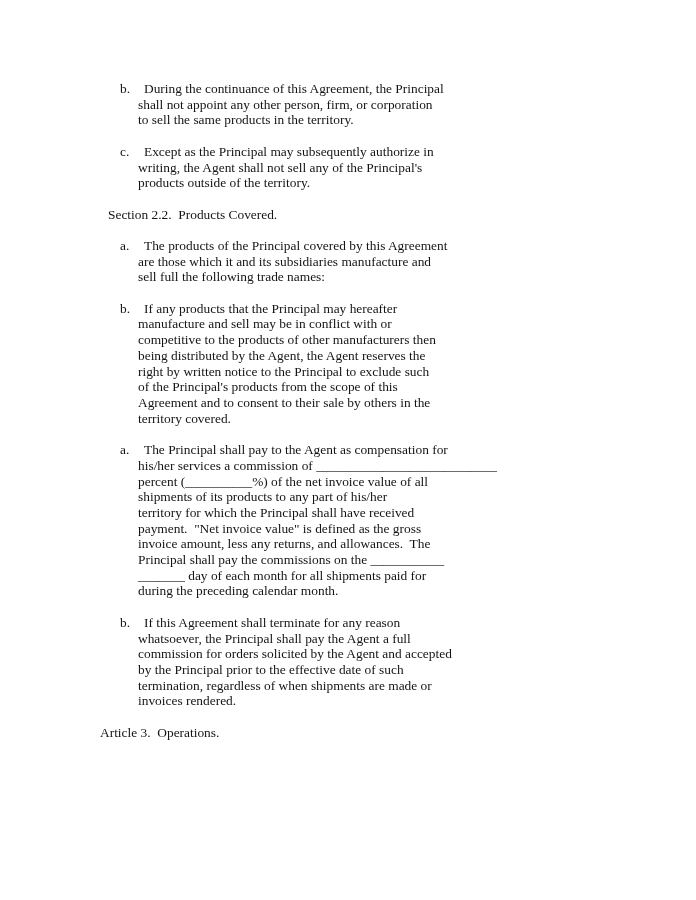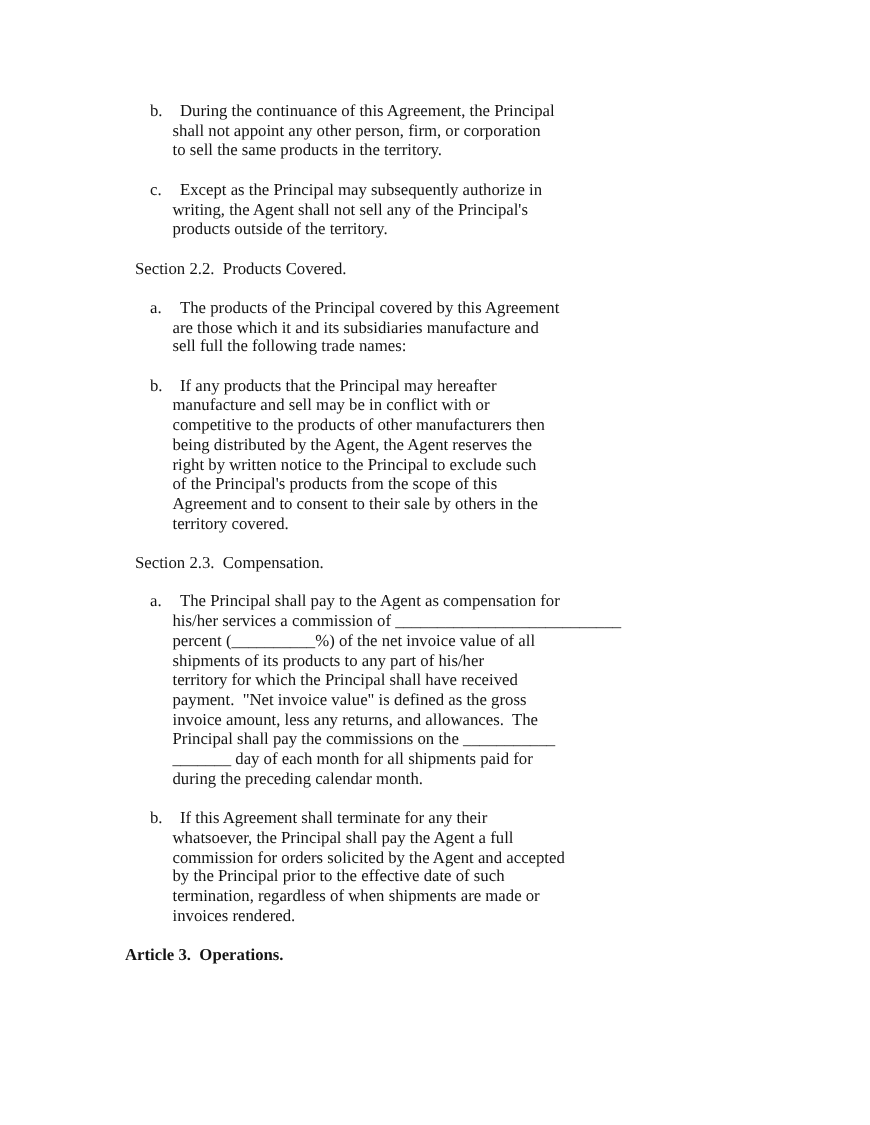--- a/index.html
+++ b/index.html
@@ -41,21 +41,20 @@
     white-space: pre-wrap;
     text-indent: 6px;
   }
   .sec-heading {
     margin-left: 8px;
     white-space: pre-wrap;
   }
   .art-heading {
     margin-left: 0;
     white-space: pre-wrap;
-    font-weight: bold;
   }
 </style>
 </head>
 <body style="background: rgb(255, 255, 255);">
 
 <div class="page" style="background: rgb(255, 255, 255); color: rgb(20, 20, 20);">
 
   <div class="block li">
     <span class="marker">b.</span>
     <div class="body">During the continuance of this Agreement, the Principal
@@ -84,39 +83,38 @@
     <div class="body">If any products that the Principal may hereafter
 manufacture and sell may be in conflict with or
 competitive to the products of other manufacturers then
 being distributed by the Agent, the Agent reserves the
 right by written notice to the Principal to exclude such
 of the Principal's products from the scope of this
 Agreement and to consent to their sale by others in the
 territory covered.</div>
   </div>
 
-  <div class="block sec-heading">Section 2.3.  Compensation.</div>
 
   <div class="block li">
     <span class="marker">a.</span>
     <div class="body">The Principal shall pay to the Agent as compensation for
 his/her services a commission of ___________________________
 percent (__________%) of the net invoice value of all
 shipments of its products to any part of his/her
 territory for which the Principal shall have received
 payment.  "Net invoice value" is defined as the gross
 invoice amount, less any returns, and allowances.  The
 Principal shall pay the commissions on the ___________
 _______ day of each month for all shipments paid for
 during the preceding calendar month.</div>
   </div>
 
   <div class="block li">
     <span class="marker">b.</span>
-    <div class="body">If this Agreement shall terminate for any their
+    <div class="body">If this Agreement shall terminate for any reason
 whatsoever, the Principal shall pay the Agent a full
 commission for orders solicited by the Agent and accepted
 by the Principal prior to the effective date of such
 termination, regardless of when shipments are made or
 invoices rendered.</div>
   </div>
 
   <div class="block art-heading">Article 3.  Operations.</div>
 
 

